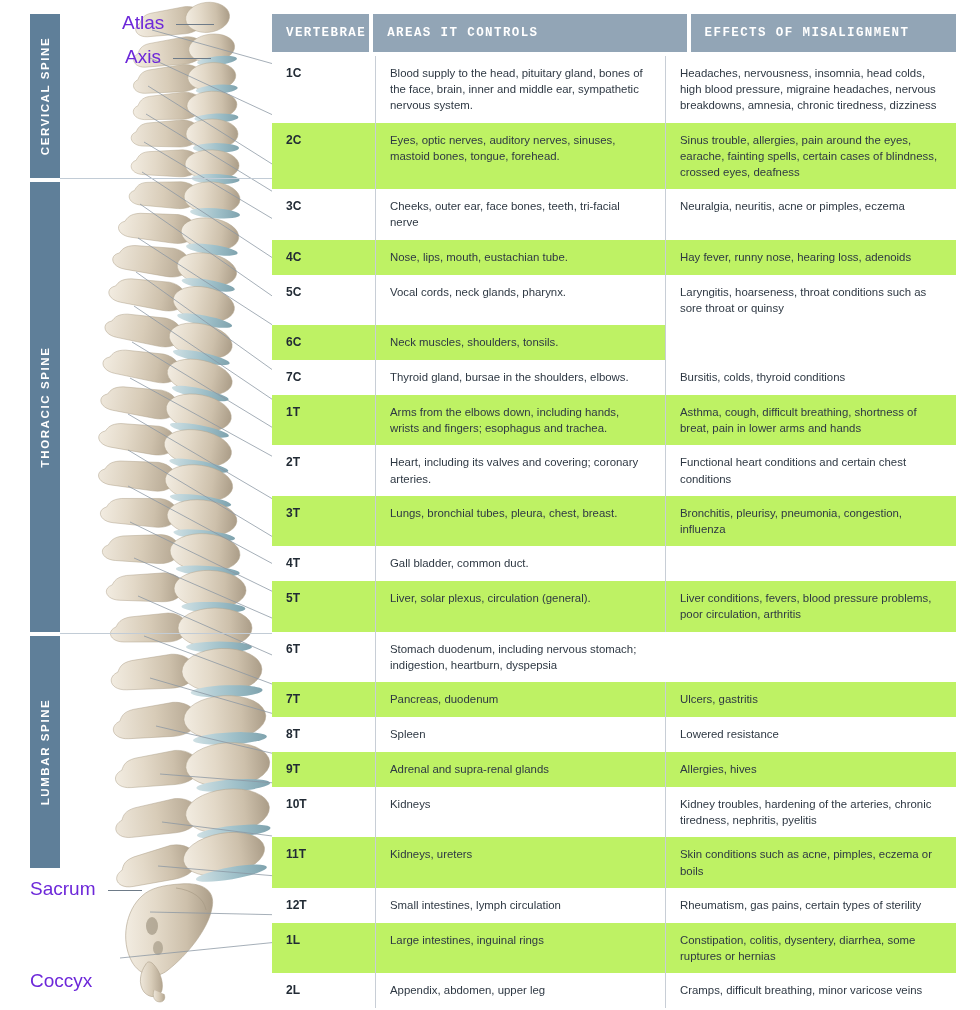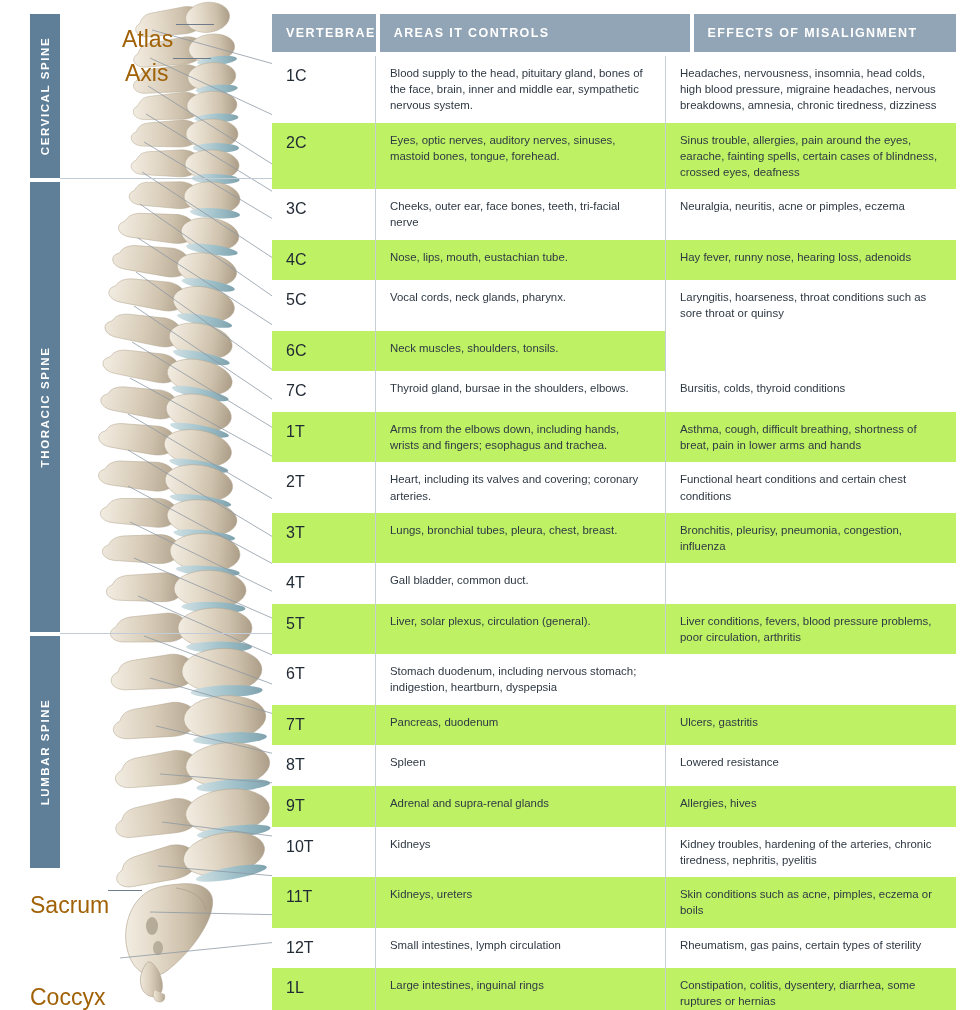--- a/index.html
+++ b/index.html
@@ -42,25 +42,24 @@
   .region-divider {
     position: absolute;
     left: 60px;
     height: 1px;
     background: #c2ccd6;
   }
 
   
   .callout {
     position: absolute;
-    color: #a16207;
-    font-size: 23px;
+    color: #6d28d9;
+    font-size: 19px;
     font-family: "Liberation Sans", sans-serif;
     white-space: nowrap;
-    margin-top: 14px;
   }
   .callout-line {
     position: absolute;
     height: 1px;
     background: #6e7b88;
   }
 
   
   #spine {
     position: absolute;
@@ -84,21 +83,21 @@
   }
   .hdr-cell {
     background: #92a5b6;
     color: #ffffff;
     font-size: 12.5px;
     font-weight: bold;
     letter-spacing: 1.4px;
     display: flex;
     align-items: center;
     padding-left: 14px;
-    font-family: Liberation Sans, sans-serif;
+    font-family: Liberation Mono, monospace;
   }
   .hdr-vert { width: 104px; }
   .hdr-areas { width: 338px; }
   .hdr-eff { width: 286px; }
 
   .rows { position: relative; margin-top: 4px; }
 
   .row {
     display: flex;
     position: relative;
@@ -108,22 +107,22 @@
 
   .cell {
     padding: 9px 14px 9px 14px;
     font-size: 11.4px;
     line-height: 1.42;
     color: #2e3843;
     font-family: "Liberation Sans", sans-serif;
   }
   .c-vert {
     width: 104px;
-    font-weight: normal;
-    font-size: 16px;
+    font-weight: bold;
+    font-size: 12px;
     color: #222b35;
     border-right: 1px solid #c8ced6;
   }
   .c-areas {
     width: 290px;
     border-right: 1px solid #c8ced6;
   }
   .c-eff { width: 290px; }
 
   .row:last-child .cell { }

